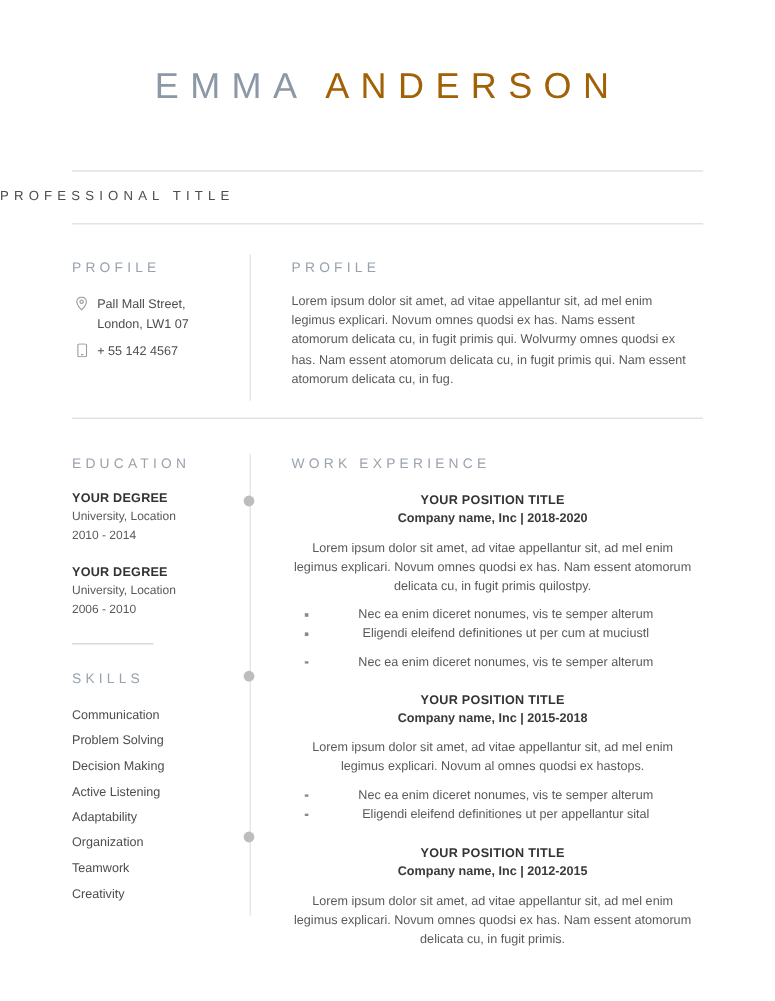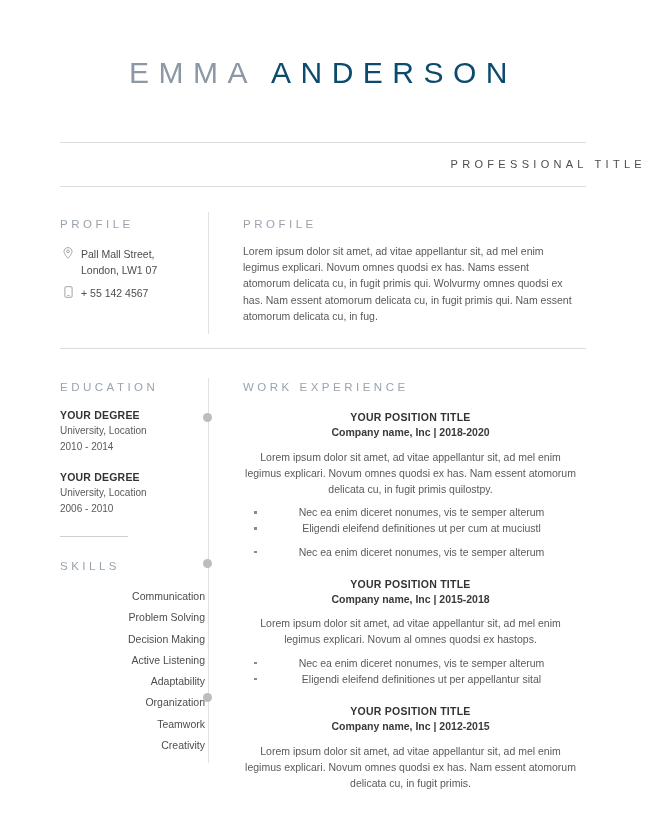--- a/index.html
+++ b/index.html
@@ -27,39 +27,39 @@
     font-size: 30px;
     font-weight: 300;
     letter-spacing: 9.5px;
     white-space: nowrap;
   }
   .name-first {
     color: #8c98a6;
     font-weight: 400;
   }
   .name-last {
-    color: #0c4a6e;
+    color: #a16207;
     font-weight: 300;
   }
 
   .rule {
     position: absolute;
     height: 1px;
     background: #dcdcdc;
   }
   .rule-top    { left: 60px; right: 60px; top: 142px; }
   .rule-bottom { left: 60px; right: 60px; top: 186px; }
   .rule-mid    { left: 60px; right: 60px; top: 348px; }
 
   .prof-title {
     position: absolute;
     left: 0;
     right: 0;
     top: 158px;
-    text-align: right;
+    text-align: left;
     font-size: 11px;
     font-weight: 500;
     letter-spacing: 4.3px;
     color: #4c4c4c;
   }
 
   
   .vdiv {
     position: absolute;
     width: 1px;
@@ -156,21 +156,20 @@
     height: 1px;
     background: #cfcfcf;
   }
 
   
   .skills-list {
     position: absolute;
     left: 60px;
     top: 586px;
     width: 145px;
-    text-align: right;
   }
   .skill-item {
     font-size: 10.5px;
     color: #4d4d4d;
     line-height: 21.3px;
   }
 
   
   .work-list {
     position: absolute;

